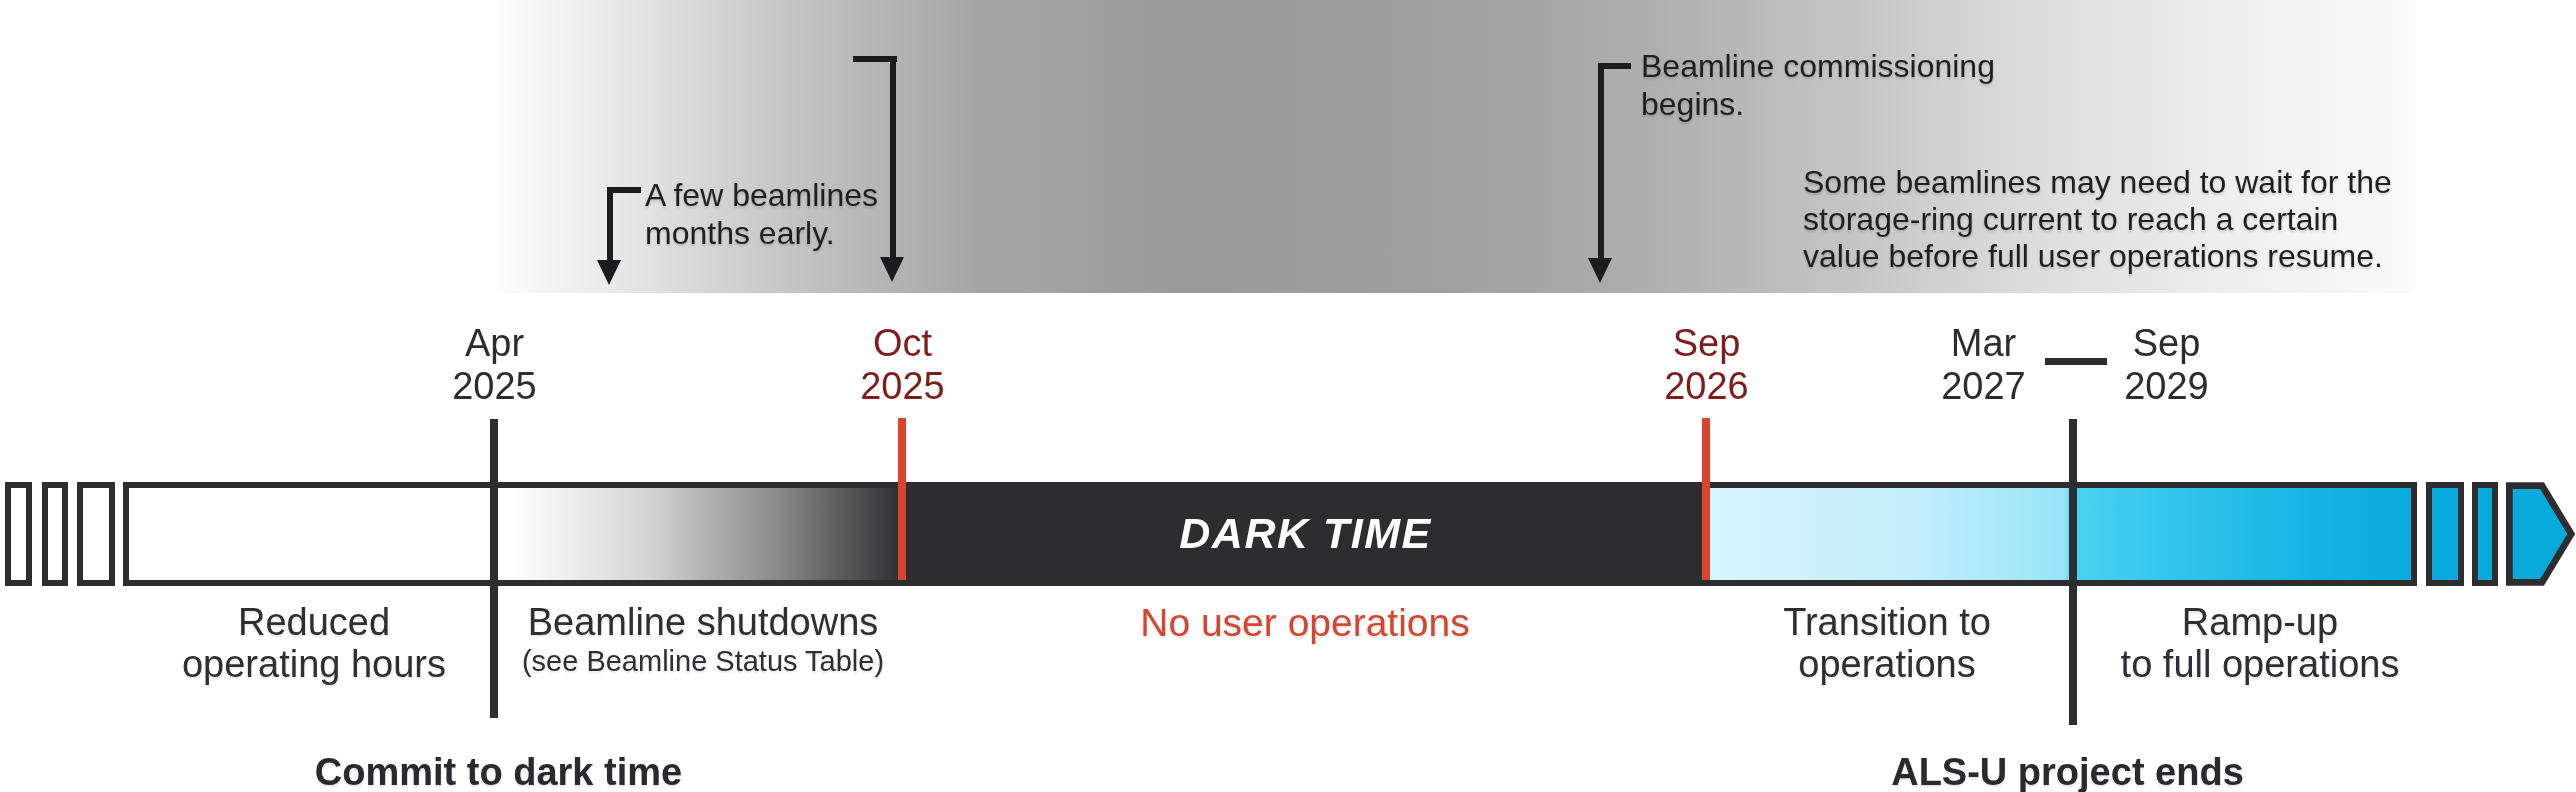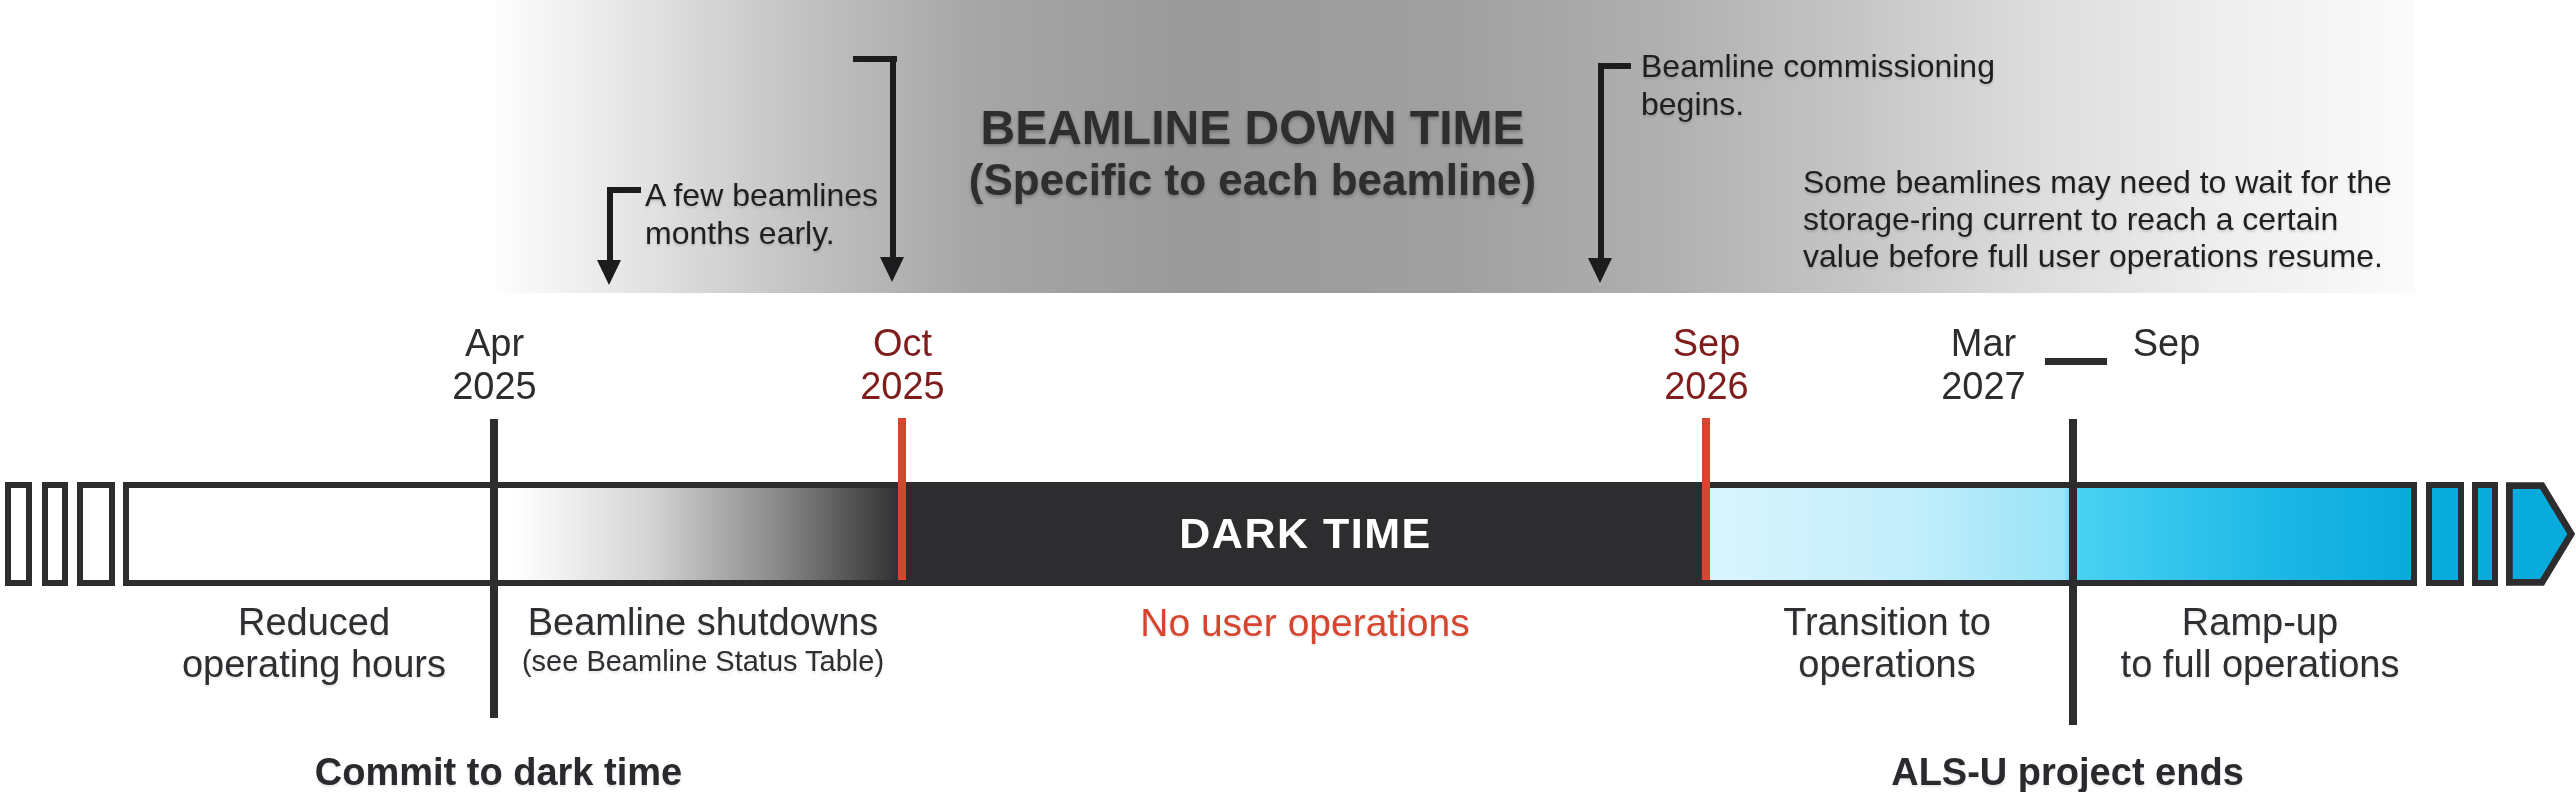--- a/index.html
+++ b/index.html
@@ -49,21 +49,21 @@
     background:linear-gradient(90deg,
       #ffffff 0%, #ffffff 16.9%,
       #d4d4d4 22.8%, #8a8a8a 28.4%, #3a3a3c 33.2%,
       #2d2d2f 34%, #2d2d2f 68.9%,
       #d9f5fd 69.1%, #c3eefb 78%, #99e4f8 84.8%,
       #4ad2f3 85.2%, #1db8e6 94%, #09aadc 100%);
   }
   .dark-time{
     position:absolute;left:1080px;top:509px;width:451px;
     text-align:center;font-size:43px;font-weight:700;color:#ffffff;
-    letter-spacing:1.5px;white-space:nowrap;
+    letter-spacing:1.5px;white-space:nowrap;font-style:italic;
   }
   .end-arrow-svg{position:absolute;left:2506px;top:482px;}
   
   .vline{position:absolute;width:8.3px;background:#2d2d2f;}
   .vline.red{background:#d7452f;}
   
   .date{
     position:absolute;top:322px;width:195px;text-align:center;
     font-size:38px;line-height:43px;color:#2d2d2f;white-space:nowrap;
   }
@@ -86,24 +86,20 @@
     text-shadow:0 1.5px 2.3px rgba(0,0,0,.10);
   }
 </style>
 </head>
 <body>
 
 <div id="canvas">
 
   <div class="gray-band"></div>
 
-  <div class="band-title">
-    <span class="t1">BEAMLINE DOWN TIME</span>
-    <span class="t2">(Specific to each beamline)</span>
-  </div>
 
 
   <div class="aline" style="left:853px;top:56px;width:44px;height:6px;"></div>
   <div class="aline" style="left:890px;top:56px;width:6px;height:204px;"></div>
   <div class="atri" style="left:880px;top:257px;"></div>
 
   <div class="anno" style="left:645px;top:176px;">
     <span>A few beamlines</span>
     <span>months early.</span>
   </div>
@@ -157,20 +153,21 @@
   <div class="date red" style="left:1609px;">
     <span>Sep</span>
     <span>2026</span>
   </div>
   <div class="date" style="left:1886px;">
     <span>Mar</span>
     <span>2027</span>
   </div>
   <div class="date" style="left:2069px;">
     <span>Sep</span>
+    <span>2029</span>
   </div>
   <div class="year-dash"></div>
 
   <div class="phase" style="left:51px;">
     <span>Reduced</span>
     <span>operating hours</span>
   </div>
   <div class="phase" style="left:440px;">
     <span>Beamline shutdowns</span>
     <span class="small">(see Beamline Status Table)</span>

